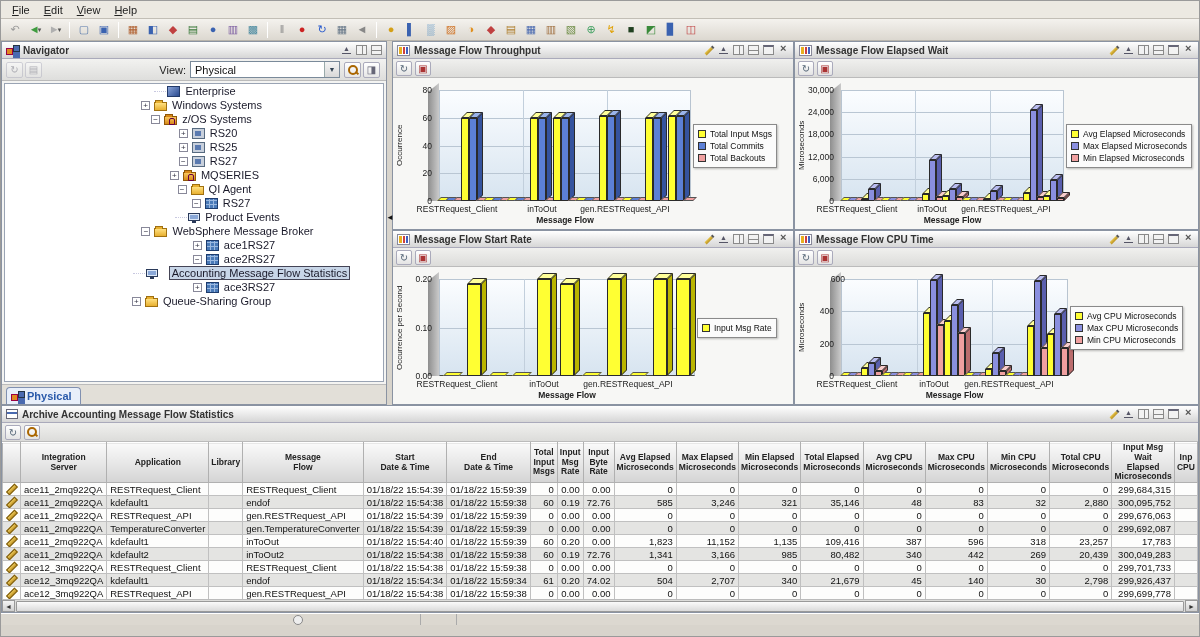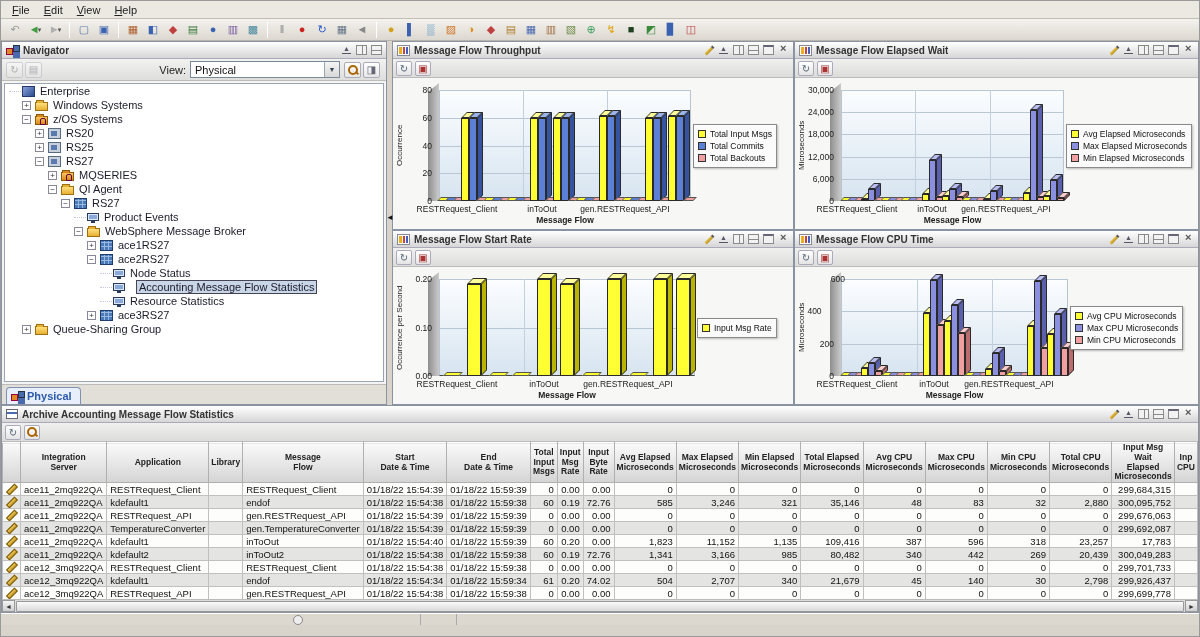--- a/index.html
+++ b/index.html
@@ -48,21 +48,21 @@
   .nbtn { width:17px; height:16px; border:1px solid #aab; border-radius:2px; background:linear-gradient(#fff,#e6e6e6); display:flex; align-items:center; justify-content:center; font-size:10px; color:#667; margin-right:2px; flex:none; }
   .nbtn.dis { opacity:.45; }
   .viewlbl { font-size:11px; color:#222; margin:0 4px 0 auto; }
   .combo { flex:0 0 150px; height:17px; background:#fff; border:1px solid #7a8a9a; display:flex; align-items:center; }
   .combo-text { flex:1; font-size:11px; padding-left:4px; color:#111; }
   .combo-btn { width:15px; height:15px; background:linear-gradient(#f4f4f4,#d8d8d8); border-left:1px solid #9aa; font-size:7px; color:#345; display:flex; align-items:center; justify-content:center; }
   .mag { display:inline-block; width:12px; height:12px; position:relative; }
   .mag::before { content:""; position:absolute; left:1px; top:1px; width:6px; height:6px; border:2px solid #a60; border-radius:50%; }
   .mag::after { content:""; position:absolute; left:8px; top:8px; width:4px; height:2px; background:#a60; transform:rotate(45deg); }
   .treebox { flex:1; background:#fff; border:1px solid #9aa4b4; margin:2px; overflow:hidden; position:relative; }
-  .trow { display:flex; align-items:center; height:14px; font-size:11px; color:#1a1a2a; white-space:nowrap; }
+  .trow { display:flex; align-items:center; height:14px; font-size:11px; color:#1a1a2a; white-space:nowrap;justify-content:center; }
   .exp { width:9px; height:9px; flex:none; border:1px solid #889; background:#fff; font-size:8px; line-height:7px; text-align:center; color:#334; margin-right:3px; }
   .expsp { width:12px; flex:none; border-bottom:1px dotted #c8c8e0; height:1px; margin-right:0px; }
   .tlabel { padding:0 2px; }
   .tlabel.sel { background:#c8d6e8; border:1px solid #445;margin-left:8px; }
   .ic { width:13px; height:11px; display:inline-block; margin:0 3px 0 1px; position:relative; flex:none; }
   .ic-enterprise { background:linear-gradient(135deg,#8aa4d8,#2a4a90); border:1px solid #223a6a; }
   .ic-folder { background:linear-gradient(#ffe080,#e8b030); border:1px solid #a07010; margin-top:2px; height:9px; }
   .ic-folder::before { content:""; position:absolute; top:-3px; left:0; width:6px; height:2px; background:#e8b030; border:1px solid #a07010; border-bottom:none; }
   .ic-folder-locked { background:linear-gradient(#f8c860,#d88818); border:1px solid #905808; margin-top:2px; height:9px; }
   .ic-folder-locked::before { content:""; position:absolute; top:-3px; left:0; width:6px; height:2px; background:#d88818; border:1px solid #905808; border-bottom:none; }
@@ -327,31 +327,21 @@
             <span class="tlabel">ace1RS27</span>
           </div>
           <div class="trow" style="padding-left: 82px;">
             <span class="exp">−</span>
             <span class="ic ic-agent"></span>
             <span class="tlabel">ace2RS27</span>
           </div>
           <div class="trow" style="padding-left: 95px;">
             <span class="expsp"></span>
             <span class="ic ic-workspace"></span>
-            <span class="tlabel">Node Status</span>
-          </div>
-          <div class="trow" style="padding-left: 95px;">
-            <span class="expsp"></span>
-            <span class="ic ic-workspace"></span>
             <span class="tlabel sel">Accounting Message Flow Statistics</span>
-          </div>
-          <div class="trow" style="padding-left: 95px;">
-            <span class="expsp"></span>
-            <span class="ic ic-workspace"></span>
-            <span class="tlabel">Resource Statistics</span>
           </div>
           <div class="trow" style="padding-left: 82px;">
             <span class="exp">+</span>
             <span class="ic ic-agent"></span>
             <span class="tlabel">ace3RS27</span>
           </div>
           <div class="trow" style="padding-left: 17px;">
             <span class="exp">+</span>
             <span class="ic ic-folder"></span>
             <span class="tlabel">Queue-Sharing Group</span>
@@ -682,21 +672,21 @@
           <span class="pbtn">↻</span>
           <span class="pbtn" style="color:#a33">▣</span>
         </div>
         <div class="chart" id="chart3">
             <div class="plotbg" style="left: 46px; top: 12px; width: 227px; height: 97px;"></div>
             <div class="wall" style="left: 35px; top: 5px; width: 11px; height: 104px; clip-path: polygon(0px 9px, 100% 0px, 100% 100%, 0px 100%);"></div>
             <span class="yt" style="left: 0px; top: 104px; width: 39px;">0</span>
             <div class="hgrid" style="left: 46px; top: 77px; width: 227px;"></div>
             <span class="yt" style="left: 0px; top: 72px; width: 39px;">200</span>
             <div class="hgrid" style="left: 46px; top: 44px; width: 227px;"></div>
-            <span class="yt" style="left: 0px; top: 39px; width: 39px; text-align: center;">400</span>
+            <span class="yt" style="left: 0px; top: 39px; width: 39px;">400</span>
             <div class="hgrid" style="left: 46px; top: 12px; width: 227px;"></div>
             <span class="yt" style="left: 0px; top: 7px; width: 50px;">600</span>
             <div class="vgrid" style="left: 122px; top: 12px; height: 97px;"></div>
             <div class="vgrid" style="left: 197px; top: 12px; height: 97px;"></div>
             <div class="face" style="left: 45px; top: 105px; width: 9px; height: 4px; background: rgb(255, 255, 51); transform: skewX(-45deg); transform-origin: 0px 100%; border-color: rgb(85, 85, 85);"></div>
             <div class="face" style="left: 52px; top: 105px; width: 9px; height: 4px; background: rgb(138, 143, 223); transform: skewX(-45deg); transform-origin: 0px 100%; border-color: rgb(85, 85, 85);"></div>
             <div class="face" style="left: 59px; top: 105px; width: 9px; height: 4px; background: rgb(240, 160, 160); transform: skewX(-45deg); transform-origin: 0px 100%; border-color: rgb(85, 85, 85);"></div>
             <div class="face" style="left: 66px; top: 95px; width: 7px; height: 6px; background: rgb(255, 255, 153); transform: skewX(-45deg); transform-origin: 0px 100%;"></div>
             <div class="face" style="left: 73px; top: 101px; width: 6px; height: 8px; background: rgb(185, 180, 0); transform: skewY(-45deg); transform-origin: 0px 0px;"></div>
             <div class="face" style="left: 66px; top: 101px; width: 7px; height: 8px; background: rgb(255, 255, 51);"></div>

